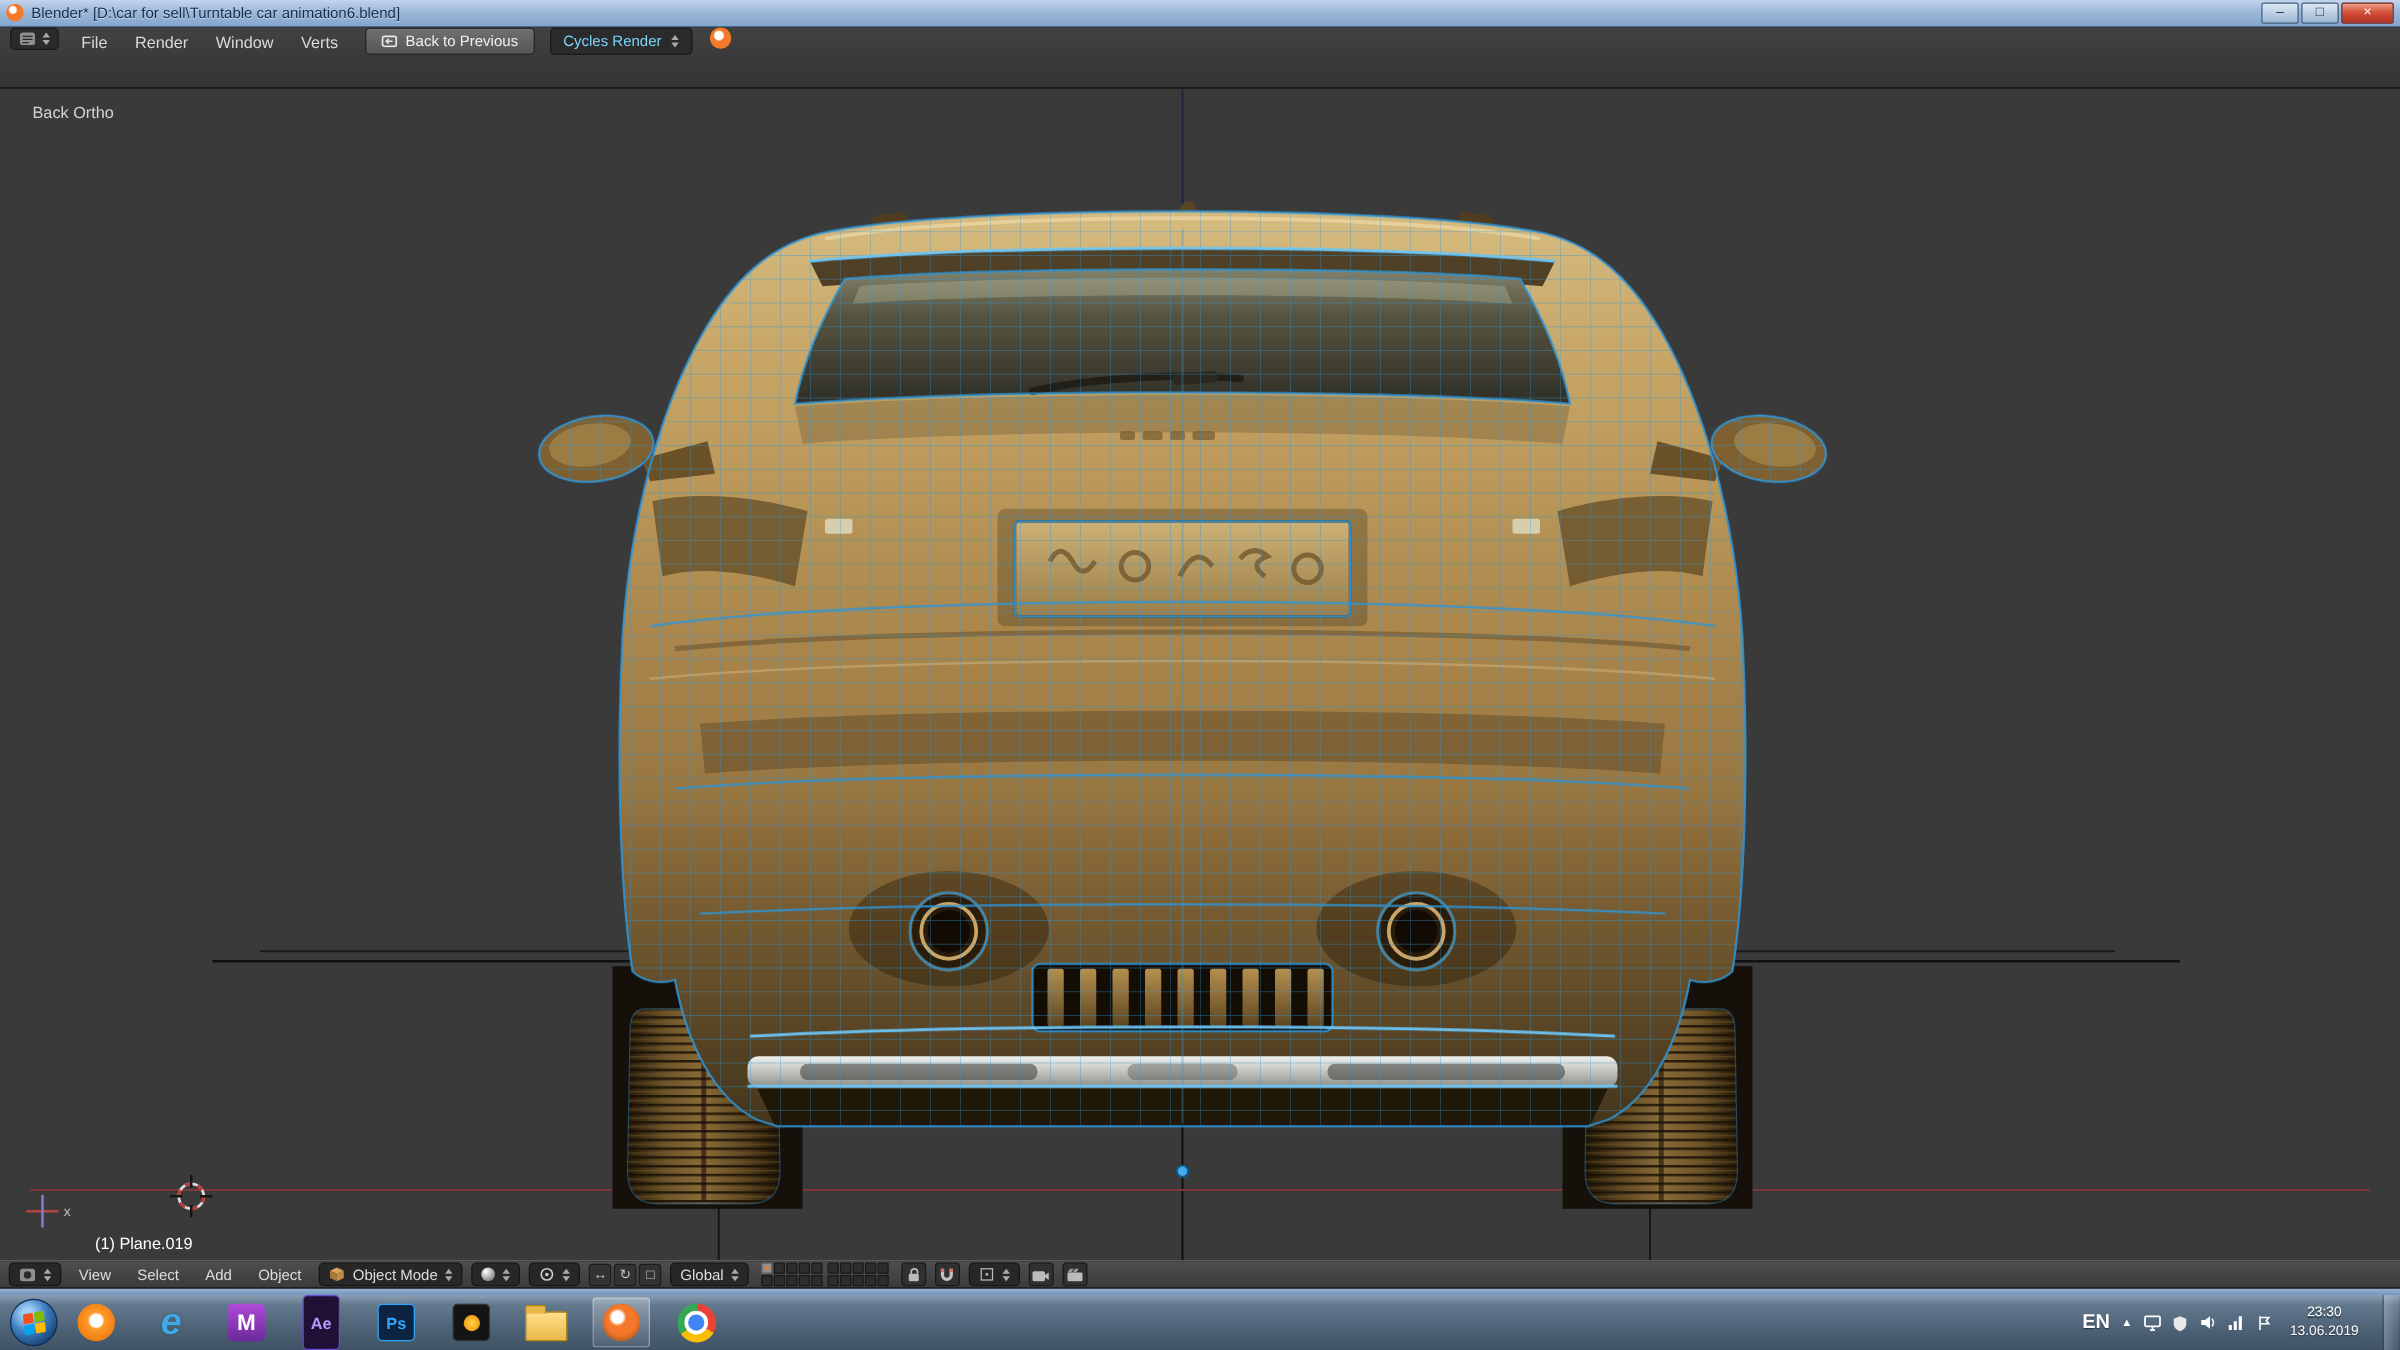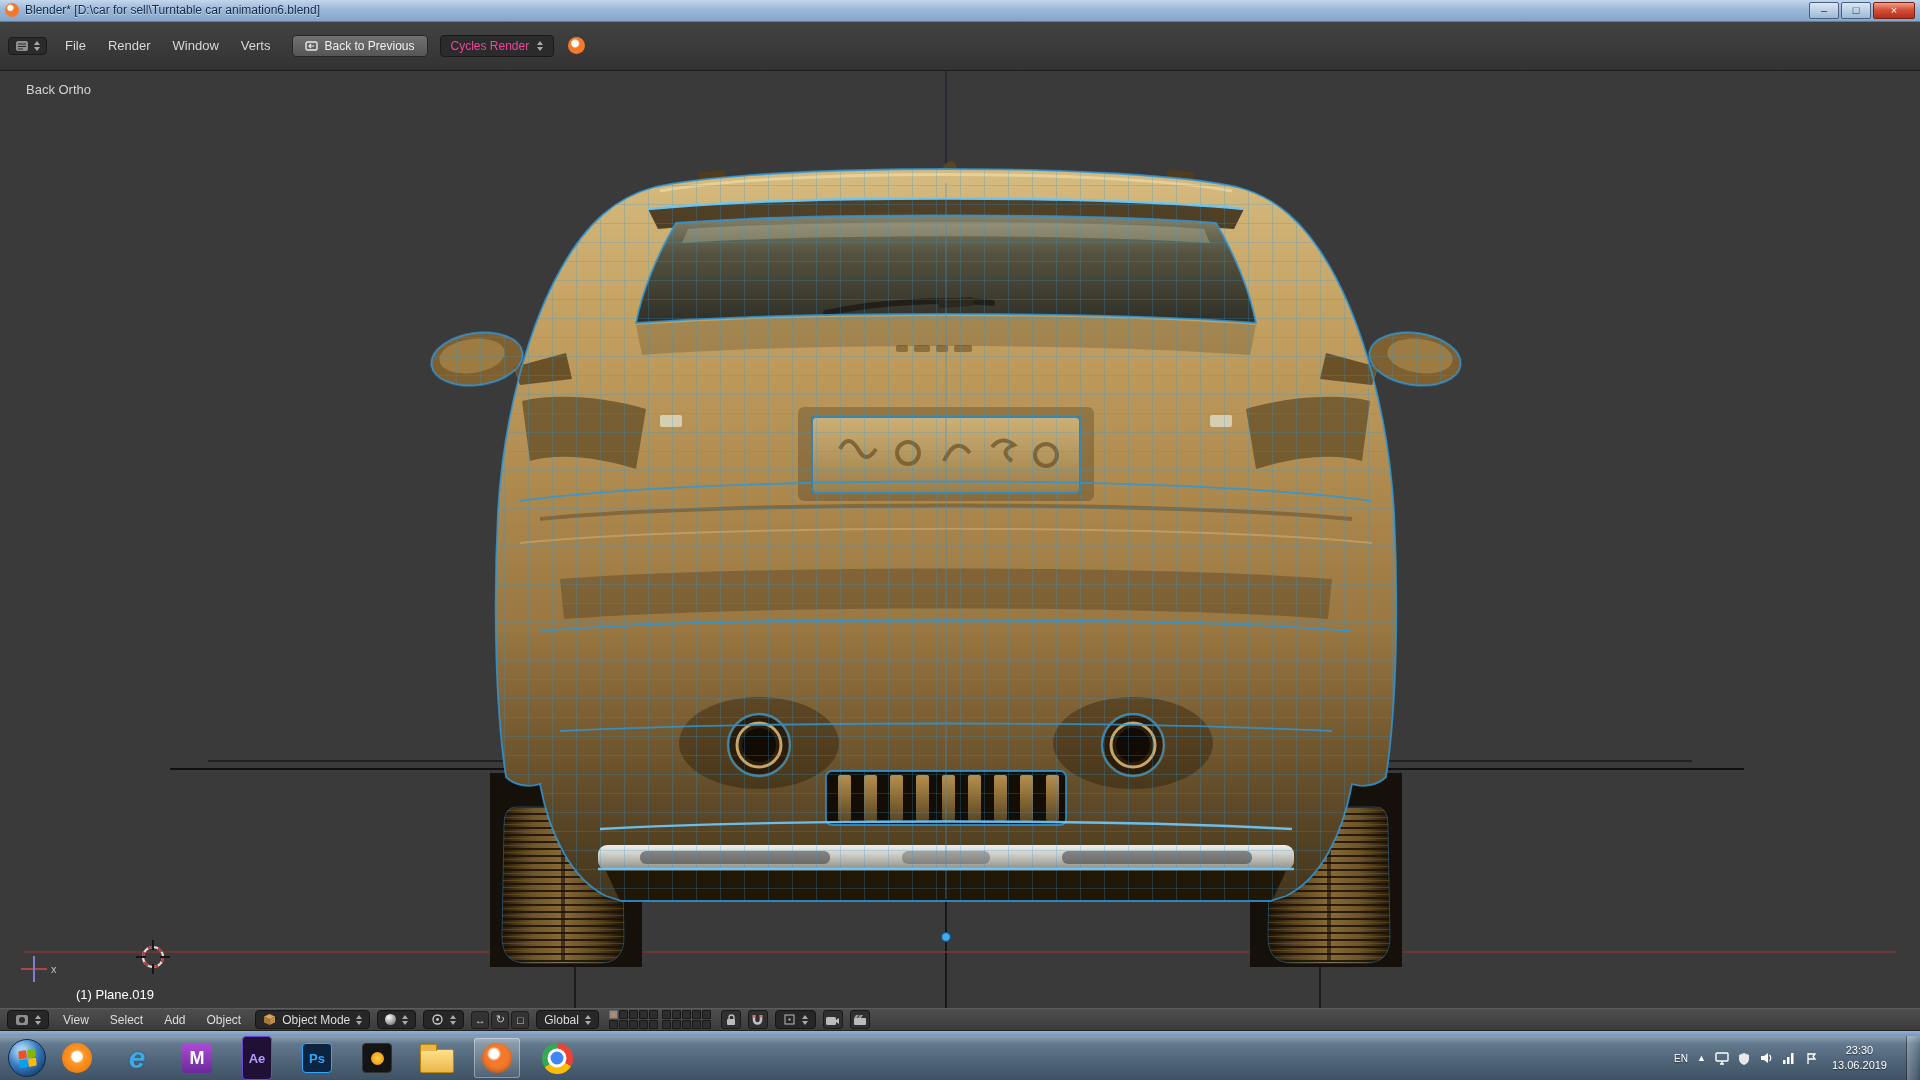--- a/index.html
+++ b/index.html
@@ -9,25 +9,25 @@
 
   
   .titlebar{height:22px;background:linear-gradient(#c3d6ec,#9cb8d8 45%,#84a6cc);display:flex;align-items:center;padding:0 5px;border-bottom:1px solid #5d7da1}
   .tb-appicon{width:14px;height:14px;border-radius:50%;background:radial-gradient(circle at 38% 35%,#fff 0 20%,#f5792a 30% 100%);margin-right:6px;flex:none}
   .title-text{font-size:12px;color:#112b4e;text-shadow:0 1px 0 rgba(255,255,255,.55);white-space:nowrap}
   .win-controls{margin-left:auto;display:flex;gap:2px}
   .win-btn{width:30px;height:17px;border:1px solid #47617f;border-radius:2px;display:flex;align-items:center;justify-content:center;font-size:11px;line-height:1;color:#16304f;background:linear-gradient(#dce8f4,#9db8d4)}
   .win-btn.close{width:42px;background:linear-gradient(#f0a088,#d55038 45%,#b03020);color:#fff;border-color:#7c2014}
 
   
-  .infobar{height:50px;background:linear-gradient(#424242,#333);border-bottom:1px solid #1d1d1d;display:flex;align-items:center;padding:0 8px;color:#d9d9d9;font-size:13px;gap:2px}
+  .infobar{height:50px;background:linear-gradient(#424242,#333);border-bottom:1px solid #1d1d1d;display:flex;align-items:flex-start;padding:0 8px;color:#d9d9d9;font-size:13px;gap:2px}
   .ib-editor{display:flex;align-items:center;gap:5px;background:#2b2b2b;border:1px solid #1a1a1a;border-radius:4px;padding:2px 6px;margin-right:6px}
   .menu-item{padding:4px 10px;border-radius:3px;cursor:default}
   .btn-back{display:flex;align-items:center;gap:6px;background:linear-gradient(#717171,#555);border:1px solid #262626;border-radius:4px;padding:3px 12px;font-size:12px;color:#f0f0f0;margin:0 10px}
-  .dd{display:flex;align-items:center;gap:8px;background:#2b2b2b;border:1px solid #191919;border-radius:4px;padding:3px 10px;font-size:12px;color:#ec4899}
+  .dd{display:flex;align-items:center;gap:8px;background:#2b2b2b;border:1px solid #191919;border-radius:4px;padding:3px 10px;font-size:12px;color:#7dd3fc}
   .ud{display:flex;flex-direction:column;gap:2px}
   .ud i{width:0;height:0;border-left:3px solid transparent;border-right:3px solid transparent;display:block}
   .ud .u{border-bottom:4px solid #aaa}
   .ud .d{border-top:4px solid #aaa}
   .blender-logo{width:17px;height:17px;border-radius:50%;background:radial-gradient(circle at 42% 38%,#fff 0 22%,#f5792a 32% 100%);margin:0 6px 0 12px;flex:none}
   .stats{font-size:12px;color:#c3c3c3;white-space:nowrap}
 
   
   .viewport{position:relative;height:952px;background:#3a3a3a;overflow:hidden}
   .vp-canvas{position:absolute;inset:0;display:block}
@@ -66,21 +66,21 @@
   .ico-ae{width:30px;height:44px;border-radius:4px;background:#1f1135;border:1px solid #6a4ad0;color:#b49aff;font-weight:bold;font-size:13px;display:flex;align-items:center;justify-content:center}
   .ico-ps{width:30px;height:30px;border-radius:4px;background:#0c2440;border:1px solid #31a8ff;color:#31a8ff;font-weight:bold;font-size:13px;display:flex;align-items:center;justify-content:center}
   .ico-dark{width:30px;height:30px;border-radius:4px;background:#141414;border:1px solid #333;display:flex;align-items:center;justify-content:center}
   .ico-dark i{width:13px;height:13px;border-radius:50%;background:radial-gradient(#ffd24a,#f08a00);display:block}
   .ico-folder{position:relative;width:34px;height:24px;background:linear-gradient(#ffe08a,#eab74a);border:1px solid #b8860b;border-radius:2px;margin-top:6px}
   .ico-folder::before{content:"";position:absolute;top:-6px;left:-1px;width:15px;height:6px;background:#eab74a;border:1px solid #b8860b;border-bottom:none;border-radius:2px 2px 0 0}
   .ico-blender{width:30px;height:30px;border-radius:50%;background:radial-gradient(circle at 40% 36%,#fff 0 17%,#f5792a 27% 100%);box-shadow:inset 0 -2px 4px rgba(0,0,0,.25)}
   .ico-chrome{position:relative;width:31px;height:31px;border-radius:50%;background:conic-gradient(#ea4335 0 120deg,#fbbc05 120deg 235deg,#34a853 235deg 360deg)}
   .ico-chrome::after{content:"";position:absolute;left:50%;top:50%;transform:translate(-50%,-50%);width:13px;height:13px;border-radius:50%;background:#4285f4;border:3px solid #fff}
   .tray{margin-left:auto;display:flex;align-items:center;gap:9px;padding-right:2px;color:#fff}
-  .tray-lang{font-size:10px;font-weight:normal;text-shadow:0 1px 1px rgba(0,0,0,.5)}
+  .tray-lang{font-size:16px;font-weight:bold;text-shadow:0 1px 1px rgba(0,0,0,.5)}
   .tray-caret{font-size:9px;color:#fff}
   .tray-ico{display:flex;align-items:center;justify-content:center}
   .clock{text-align:center;font-size:11px;line-height:1.35;text-shadow:0 1px 1px rgba(0,0,0,.5);margin:0 6px}
   .show-desktop{width:12px;height:44px;background:linear-gradient(90deg,rgba(255,255,255,.25),rgba(255,255,255,.05));border-left:1px solid rgba(0,0,0,.4);margin-left:4px}
 </style>
 </head>
 <body>
 
 <div class="screen">
   <div class="blender-window">

